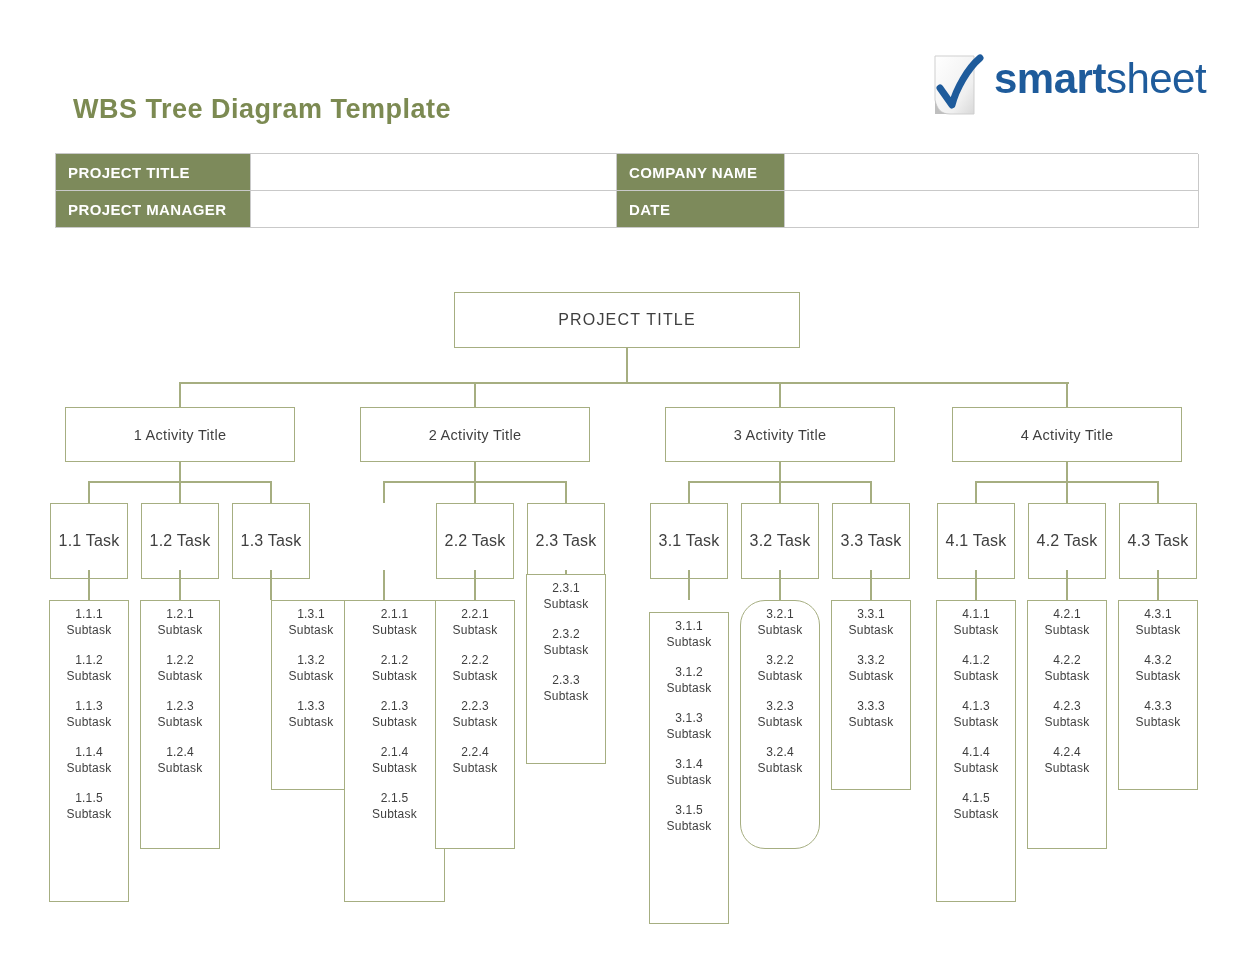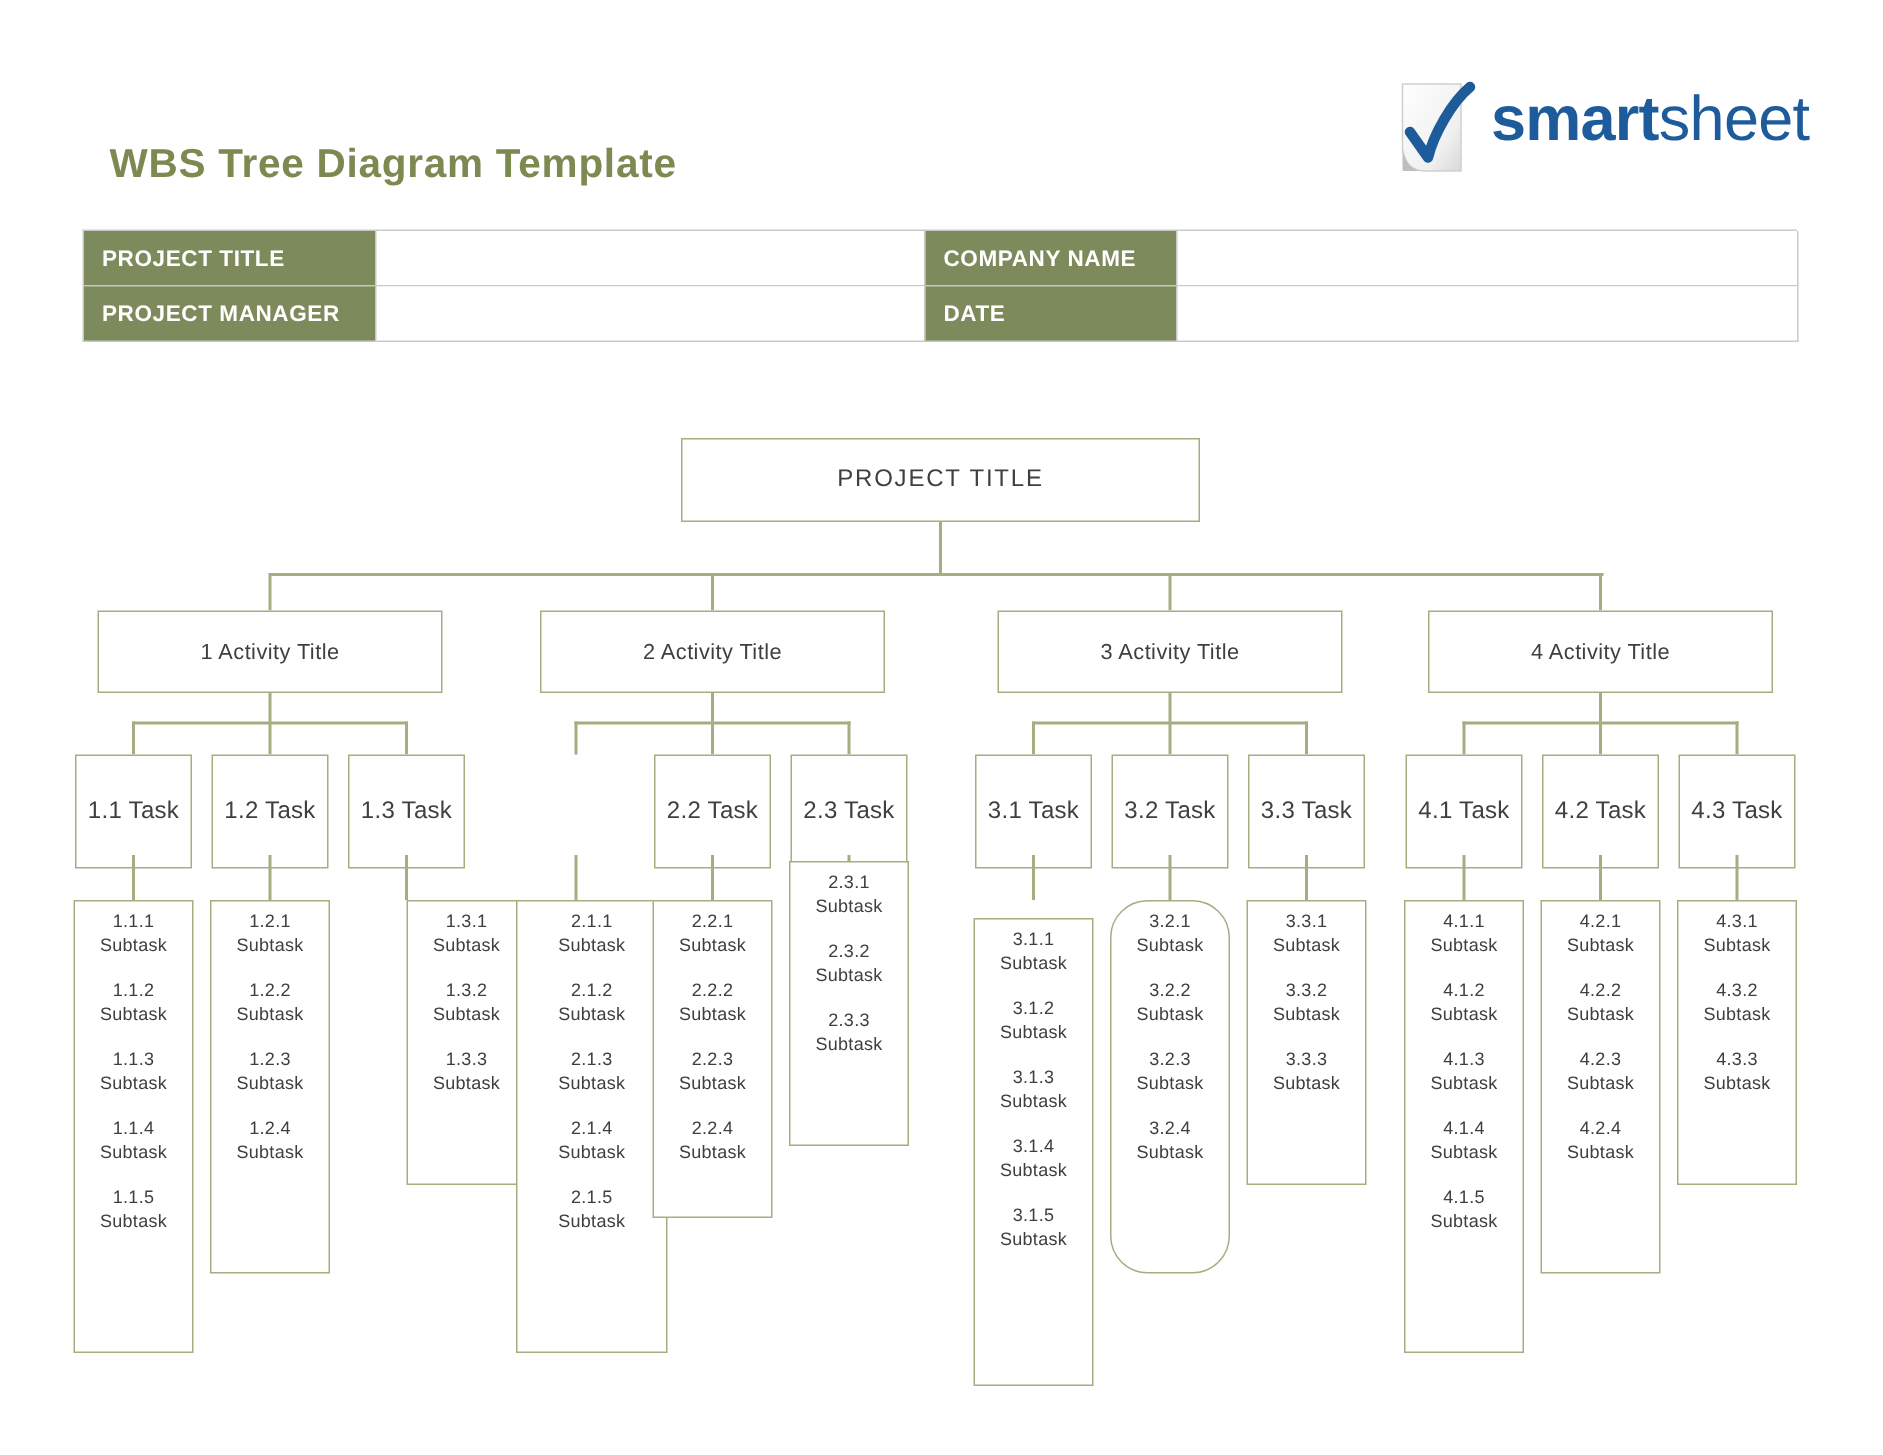--- a/index.html
+++ b/index.html
@@ -190,21 +190,21 @@
           <span>Subtask</span>
         </div>
         <div class="sub-entry">
           <span>2.1.5</span>
           <span>Subtask</span>
         </div>
       </div>
       <div class="cline" style="left: 474px; top: 481px; width: 2px; height: 22px;"></div>
       <div class="node task-node" style="left: 436px; top: 503px;">2.2 Task</div>
       <div class="cline" style="left: 474px; top: 570px; width: 2px; height: 30px;"></div>
-      <div class="node sub-box" style="left: 435px; top: 600px; width: 80px; height: 212px;">
+      <div class="node sub-box" style="left: 435px; top: 600px; width: 80px; height: 249px;">
         <div class="sub-entry">
           <span>2.2.1</span>
           <span>Subtask</span>
         </div>
         <div class="sub-entry">
           <span>2.2.2</span>
           <span>Subtask</span>
         </div>
         <div class="sub-entry">
           <span>2.2.3</span>

